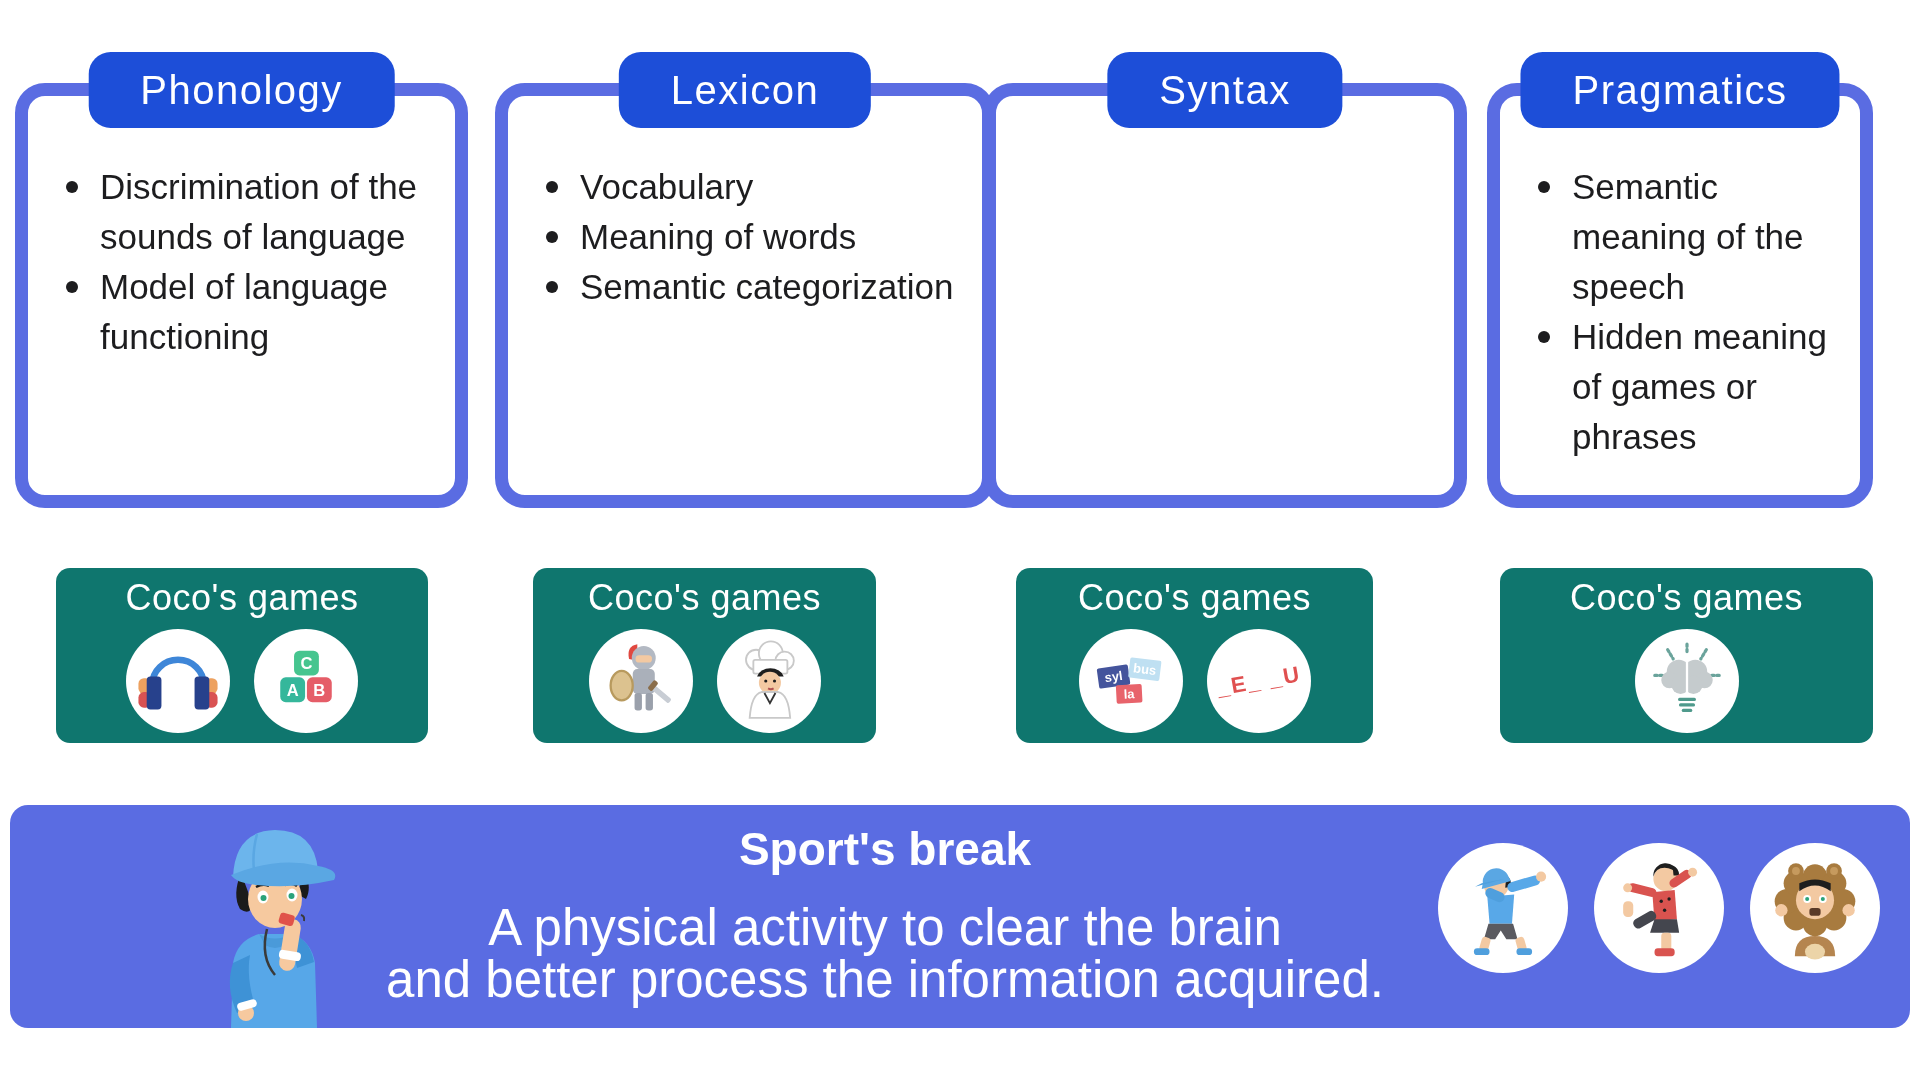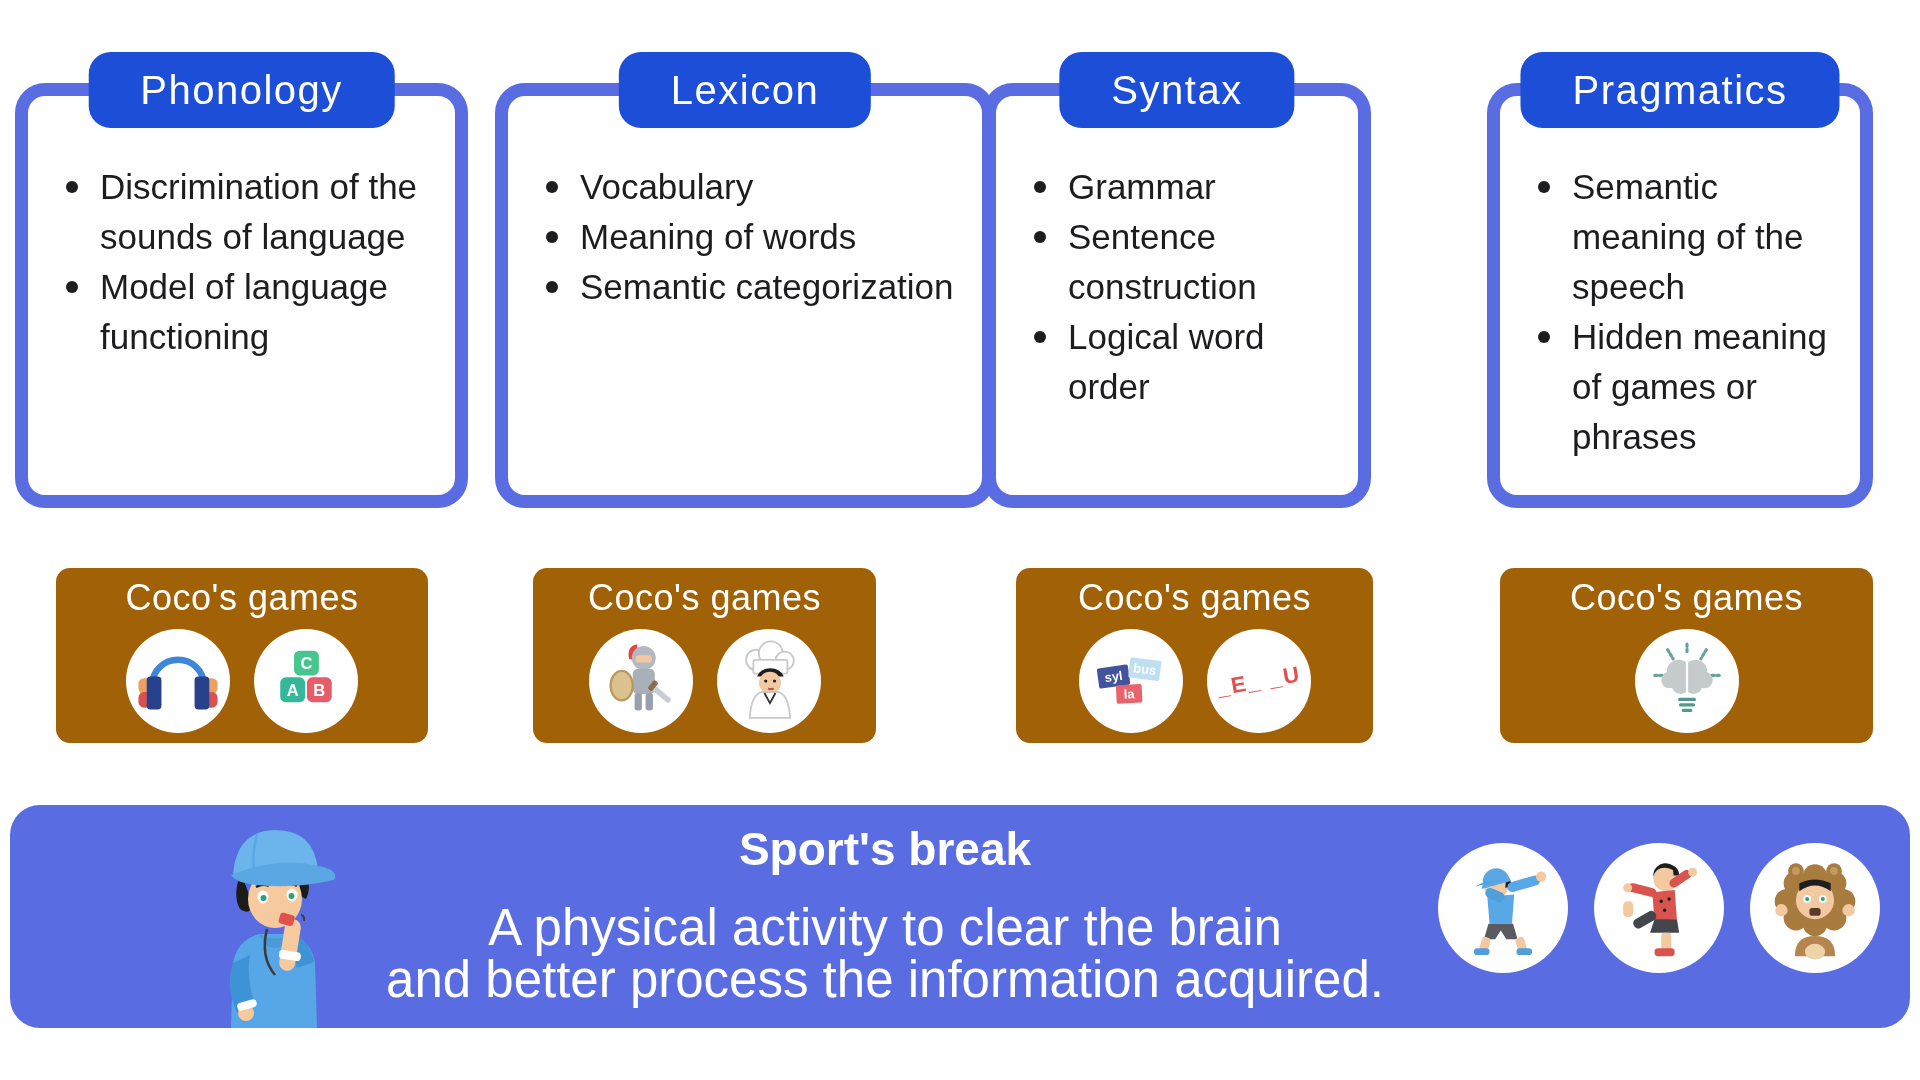--- a/index.html
+++ b/index.html
@@ -4,49 +4,49 @@
 <style>
   html,body { margin:0; padding:0; background:#ffffff; }
   body { font-family:"Liberation Sans", sans-serif; }
   .canvas { position:relative; width:1920px; height:1080px; background:#ffffff; overflow:hidden; }
 
   
   .card { position:absolute; top:83px; height:425px; border:13px solid #5a6ce2;
           border-radius:30px; background:#ffffff; box-sizing:border-box; }
   .card1 { left:15px;   width:453px; }
   .card2 { left:495px;  width:500px; }
-  .card3 { left:983px;  width:388px; }
+  .card3 { left:983px;  width:484px; }
   .card4 { left:1487px; width:386px; }
   .card-header { position:absolute; top:-44px; left:50%; transform:translateX(-50%);
                  background:#1d4ed8; color:#ffffff; height:76px; line-height:76px;
                  padding:0 52px; border-radius:22px; font-size:40px; font-weight:500;
                  letter-spacing:1.5px; white-space:nowrap; }
   .card ul { margin:0; padding:66px 18px 0 24px; list-style:none; }
   .card li { position:relative; padding-left:48px; font-size:35px; line-height:50px;
              color:#1d1d1f; }
   .card li::before { content:''; position:absolute; left:14px; top:19px; width:12px;
              height:12px; border-radius:50%; background:#1d1d1f; }
 
   
-  .game-box { position:absolute; top:568px; height:175px; background:#a16207;
+  .game-box { position:absolute; top:568px; height:175px; background:#0f766e;
               border-radius:14px; box-sizing:border-box; text-align:center; }
   .game1 { left:56px;   width:372px; }
   .game2 { left:533px;  width:343px; }
   .game3 { left:1016px; width:357px; }
   .game4 { left:1500px; width:373px; }
   .game-label { color:#ffffff; font-size:36px; font-weight:400; letter-spacing:0.5px;
                 padding-top:9px; }
   .circle-row { display:flex; justify-content:center; gap:24px; margin-top:10px; }
   .icon-circle { width:104px; height:104px; border-radius:50%; background:#ffffff;
                  display:flex; align-items:center; justify-content:center; }
   .icon-circle svg { width:92px; height:92px; display:block; }
 
   
   .banner { position:absolute; left:10px; top:805px; width:1900px; height:223px;
-            background:#5a6ce2; border-radius:30px; }
+            background:#5a6ce2; border-radius:18px; }
   .coach { position:absolute; left:187px; top:10px; width:150px; height:213px; }
   .coach svg { width:100%; height:100%; display:block; }
   .banner-text { position:absolute; left:300px; top:0; width:1150px; text-align:center;
                  color:#ffffff; }
   .banner-title { margin-top:17px; font-size:46px; font-weight:700; }
   .banner-line { font-size:51px; line-height:52px; font-weight:400; }
   .banner-line.first { margin-top:26px; }
   .banner-circles { position:absolute; right:30px; top:38px; display:flex; gap:26px; }
   .banner-circle { width:130px; height:130px; border-radius:50%; background:#ffffff;
                    display:flex; align-items:center; justify-content:center; }
@@ -71,25 +71,20 @@
     <div class="card-header">Lexicon</div>
     <ul>
       <li>Vocabulary</li>
       <li>Meaning of words</li>
       <li>Semantic categorization</li>
     </ul>
   </div>
 
   <div class="card card3">
     <div class="card-header">Syntax</div>
-    <ul>
-      <li>Grammar</li>
-      <li>Sentence construction</li>
-      <li>Logical word order</li>
-    </ul>
   </div>
 
   <div class="card card4">
     <div class="card-header">Pragmatics</div>
     <ul>
       <li>Semantic meaning of the speech</li>
       <li>Hidden meaning of games or phrases</li>
     </ul>
   </div>
 

